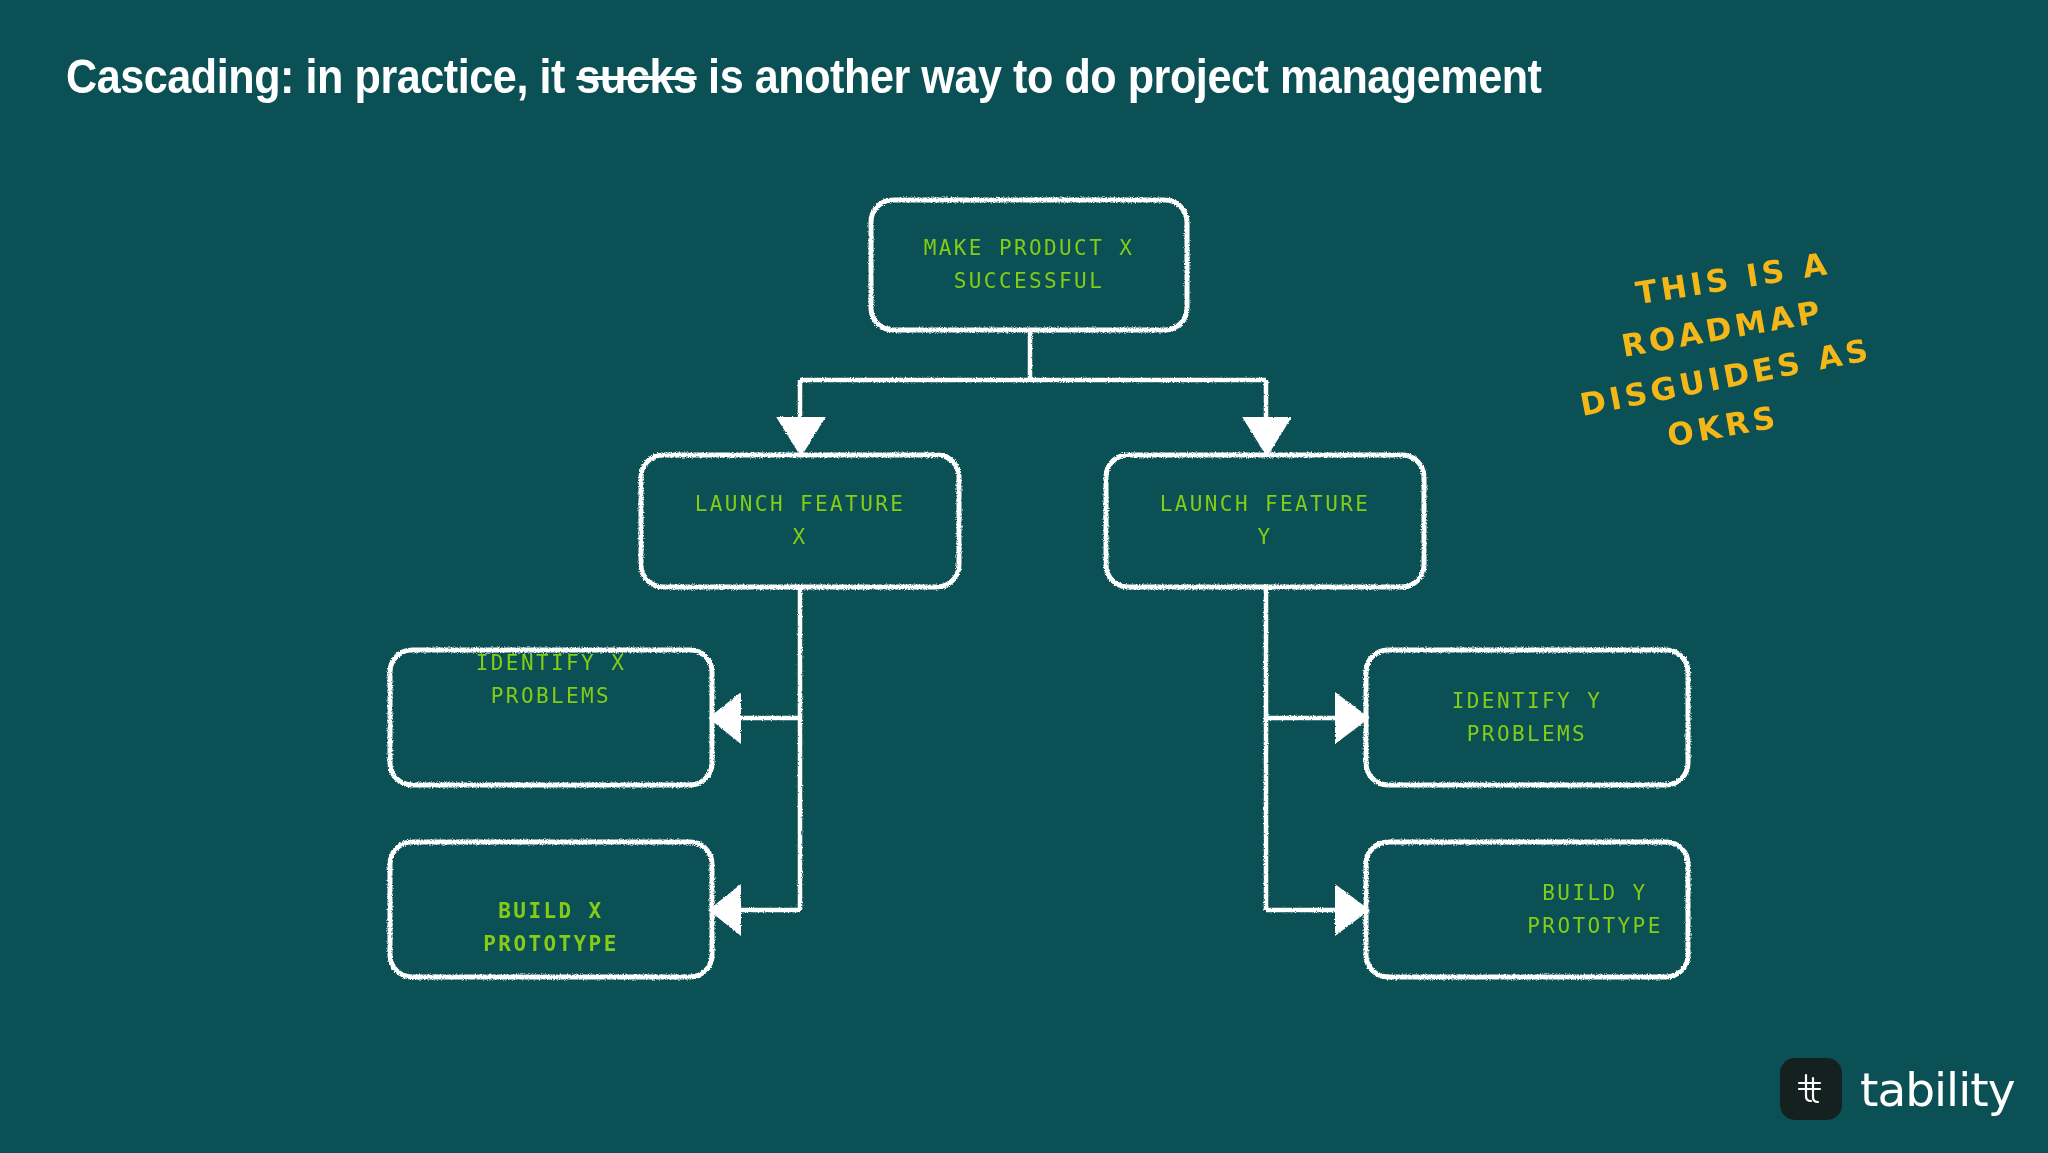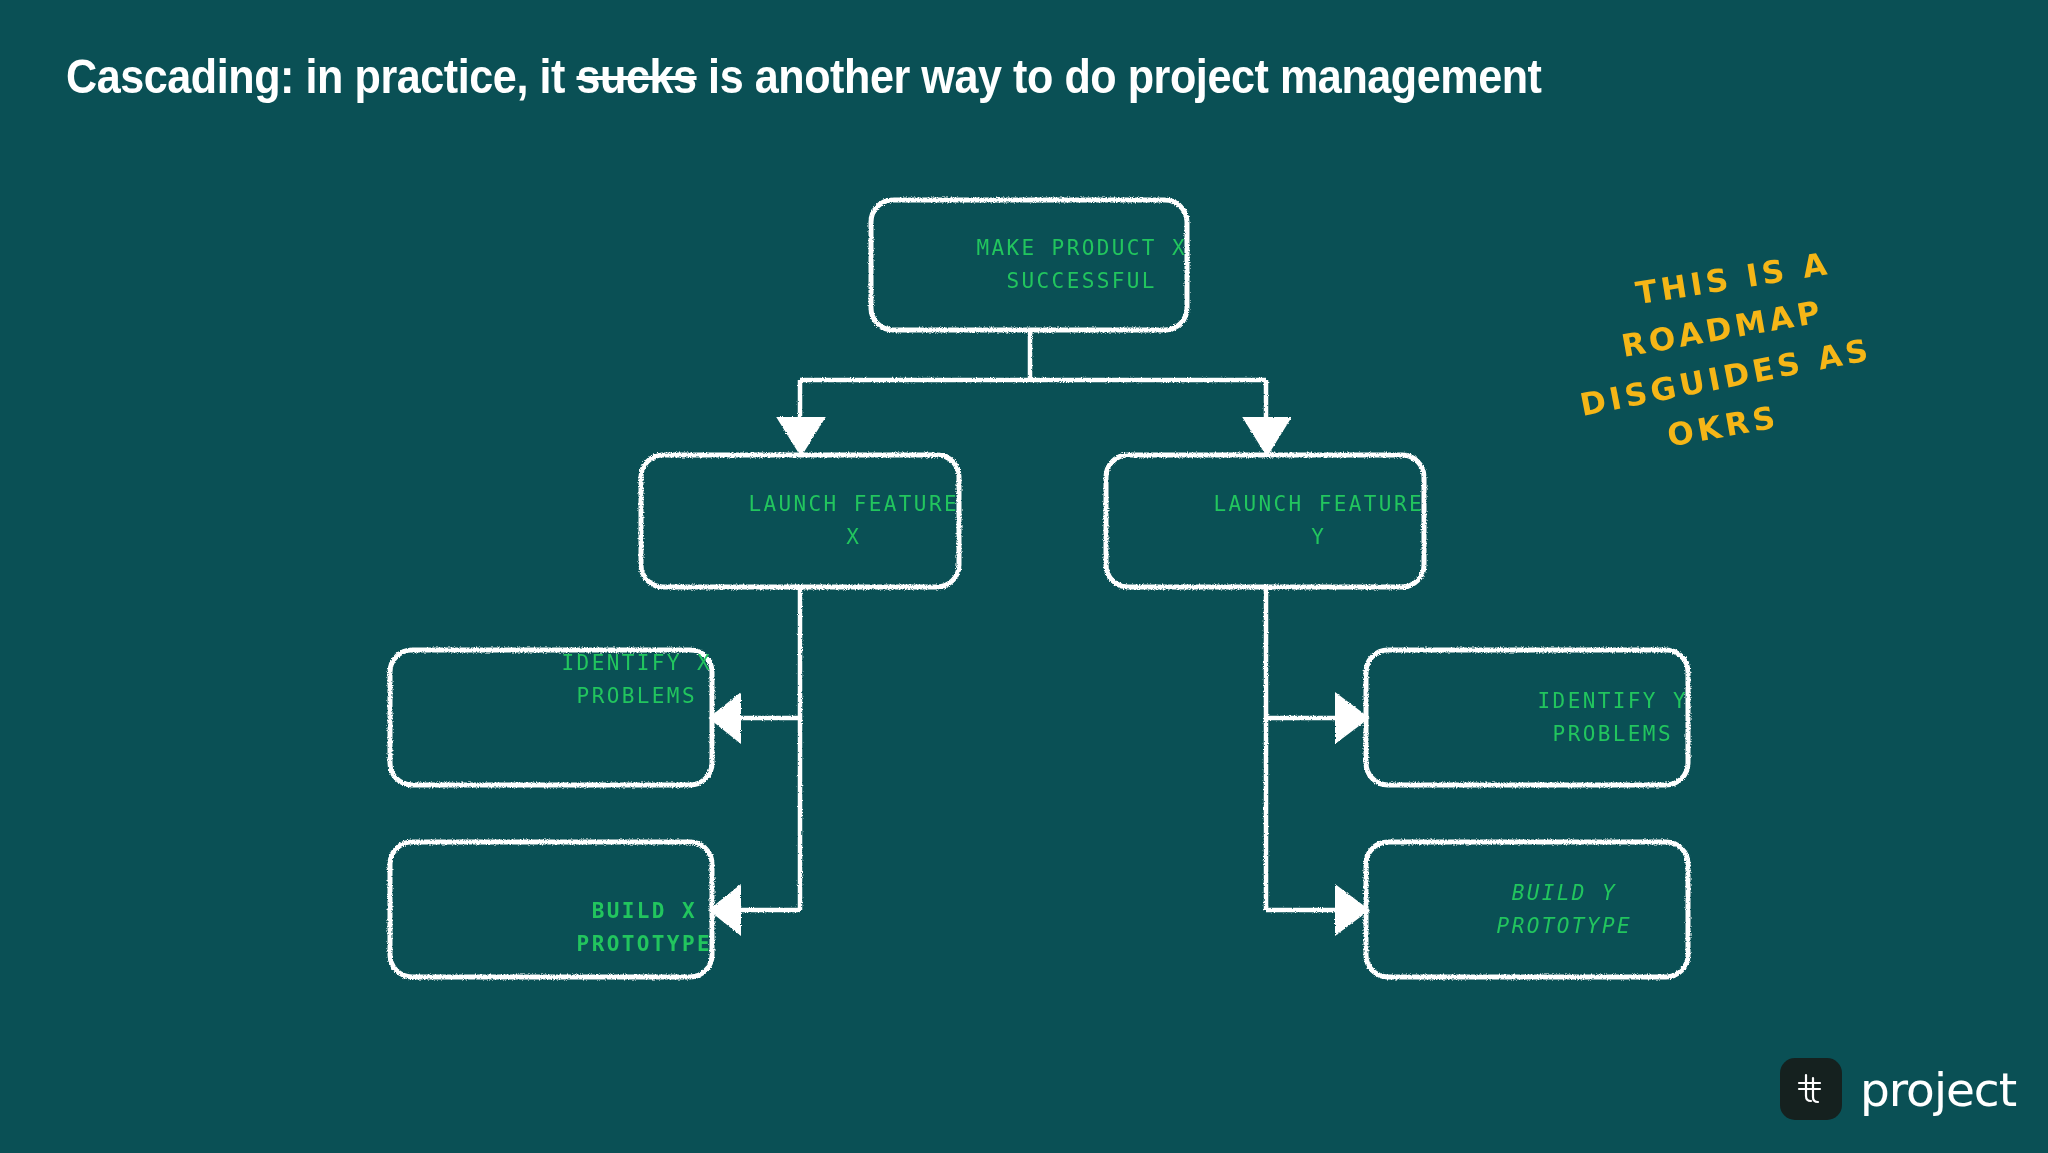--- a/index.html
+++ b/index.html
@@ -46,23 +46,23 @@
     width: 2048px;
     height: 1153px;
   }
 
   
   .node {
     position: absolute;
     box-sizing: border-box;
     display: flex;
     align-items: center;
-    justify-content: flex-end;
+    justify-content: center;
     text-align: center;
-    color: #22c55e;
+    color: #84cc16;
     font-family: "DejaVu Sans Mono", monospace;
     font-size: 21px;
     line-height: 33px;
     letter-spacing: 2.4px;
     text-transform: uppercase;
     white-space: pre-line;
     user-select: none;
   }
   .node-label { position: relative; z-index: 2; }
 
@@ -195,37 +195,37 @@
   <div class="node" style="left:352px; top:860px; width:322px; height:135px;font-weight:bold;">
     <span class="node-label">BUILD X
 PROTOTYPE</span>
   </div>
 
   <div class="node" style="left:1328px; top:650px; width:322px; height:135px;">
     <span class="node-label">IDENTIFY Y
 PROBLEMS</span>
   </div>
 
-  <div class="node" style="left:1272px; top:842px; width:322px; height:135px;font-style:italic;">
+  <div class="node" style="left:1396px; top:842px; width:322px; height:135px;">
     <span class="node-label">BUILD Y
 PROTOTYPE</span>
   </div>
 
   <div id="annotation">
     <span class="l1">THIS IS A</span>
     <span class="l2">ROADMAP</span>
     <span class="l3">DISGUIDES AS</span>
     <span class="l4">OKRS</span>
   </div>
 
   <div id="logo">
     <div id="logo-mark">
       <svg width="36" height="36" viewBox="0 0 36 36" fill="none" stroke="#ffffff" stroke-width="2.2" stroke-linecap="round">
         <path d="M13 4 L13 25 Q13 30 18 30"></path>
         <path d="M20 7 L20 26 Q20 31 25 31"></path>
         <path d="M6 12 L27 12"></path>
         <path d="M6 18 L27 18"></path>
       </svg>
     </div>
-    <div id="logo-text">project</div>
+    <div id="logo-text">tability</div>
   </div>
 
 </div>
 
 </body></html>

